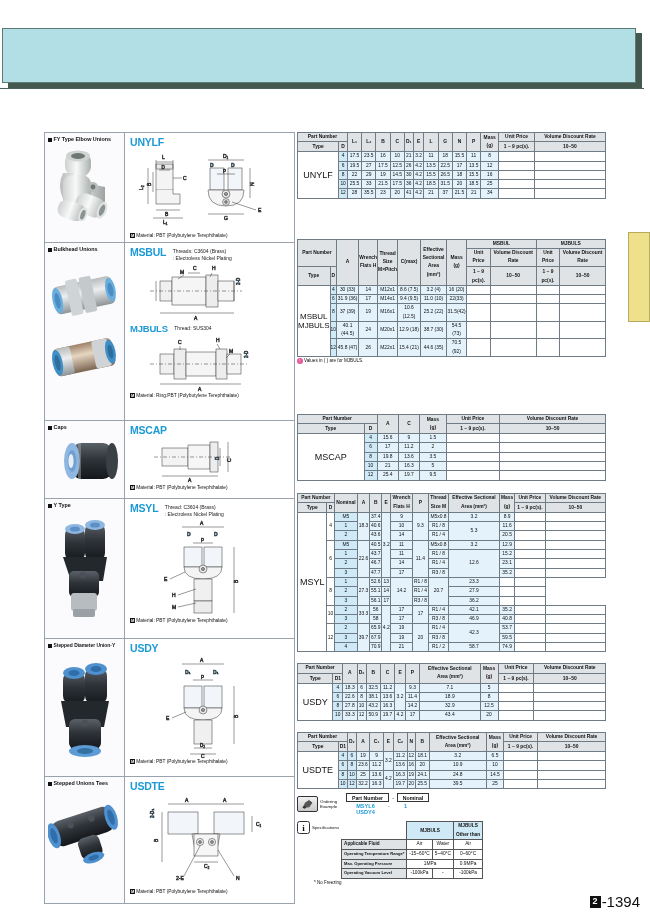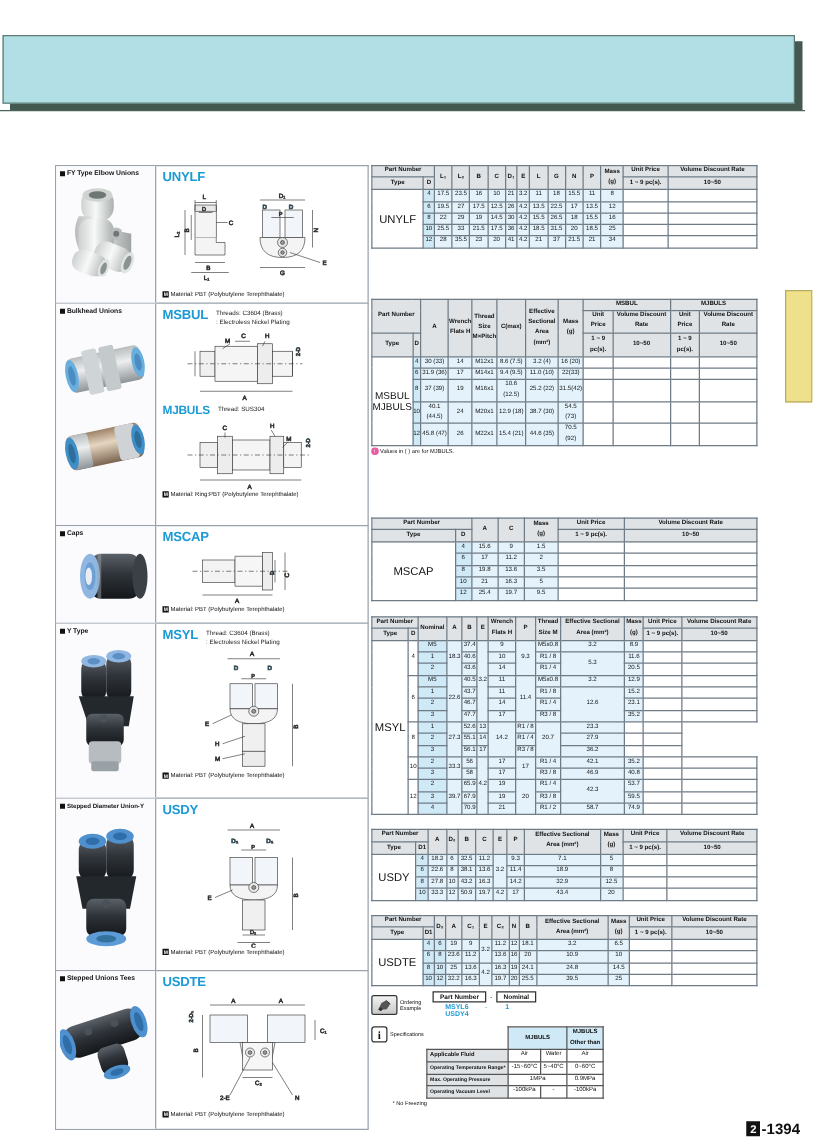--- a/index.html
+++ b/index.html
@@ -121,21 +121,21 @@
     white-space:nowrap;
   }
   table.spec td.lab.sm { font-size:4.1px; }
   table.spec td.hd { background:#cfe9f7; font-weight:bold; }
   .nofreeze { font-size:4.5px; margin-top:1px; }
 
   
   .pgnum { position:absolute; right:10px; bottom:8px; display:flex; align-items:center; }
   .pgnum .b { background:#111; color:#fff; font-weight:bold; font-size:9px;
       padding:0.5px 3px; line-height:11px; }
-  .pgnum .n { font-weight:bold; font-size:12px; margin-left:1px; }
+  .pgnum .n { font-weight:normal; font-size:15px; margin-left:1px; }
 
   
   .side-tab { position:absolute; right:0px; top:232px; width:22px; height:90px;
      background:#efe08c; border:0.8px solid #b9ab5e; }
 
   
   svg { display:block; }
 </style>
 </head>
 <body>

